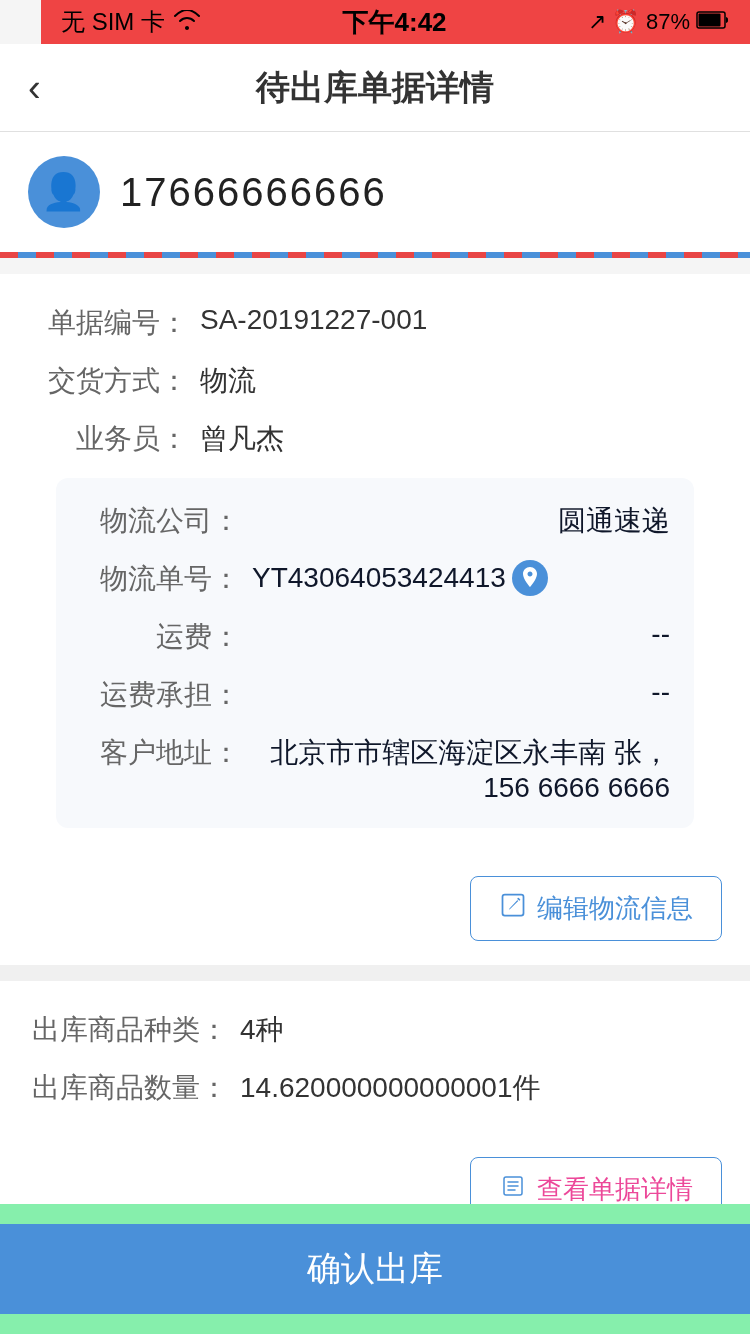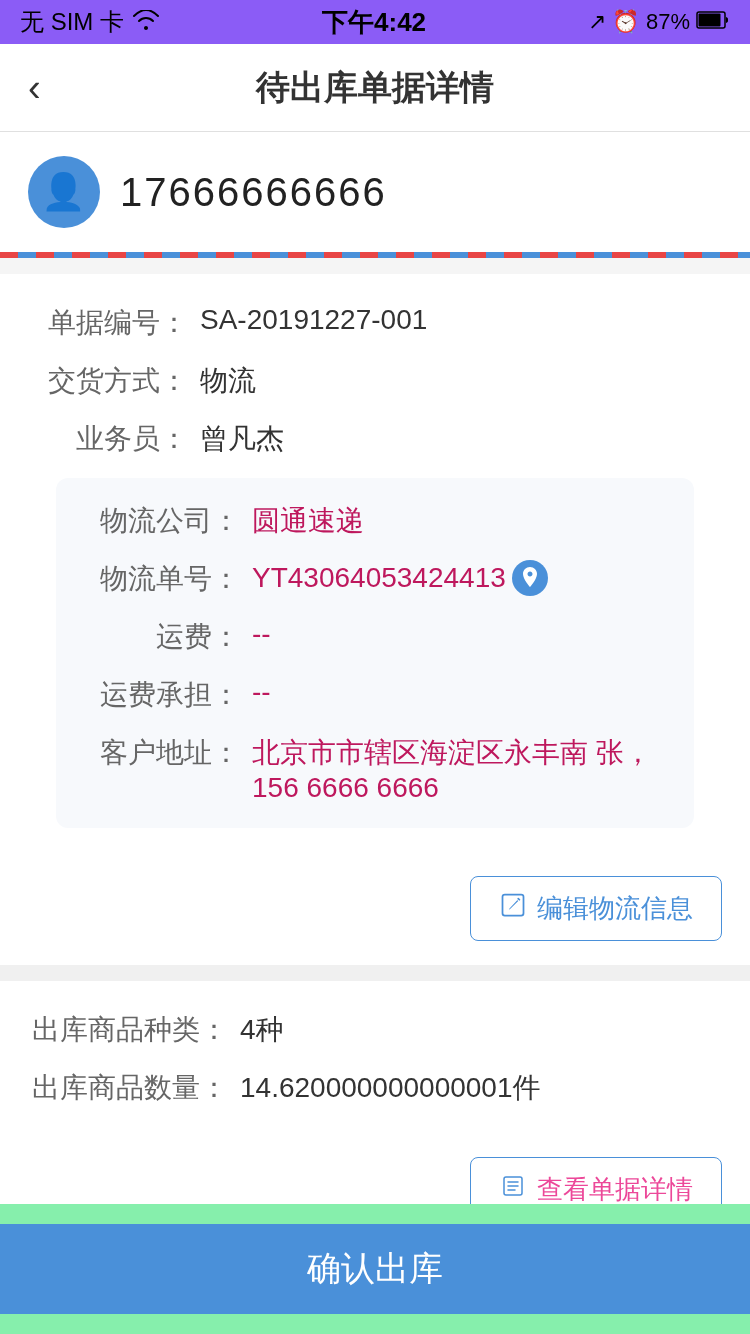--- a/index.html
+++ b/index.html
@@ -8,28 +8,29 @@
       font-family: -apple-system, "PingFang SC", "Helvetica Neue", Arial, sans-serif;
       background: #f5f5f5;
       width: 750px;
       min-height: 1334px;
       position: relative;
       font-size: 28px;
     }
 
     
     .status-bar {
-      background: #8b5cf6;
+      background: #ef4444;
       height: 44px;
       display: flex;
       align-items: center;
       justify-content: space-between;
       padding: 0 20px;
       font-size: 24px;
       color: #000;
+      margin-left: 41px;
     }
     .status-left { display: flex; align-items: center; gap: 8px; }
     .status-center { font-weight: 700; font-size: 26px; }
     .status-right { display: flex; align-items: center; gap: 6px; font-size: 22px; }
 
     
     .nav-bar {
       background: #fff;
       height: 88px;
       display: flex;
@@ -130,23 +131,24 @@
     .logistics-row:last-child {
       margin-bottom: 0;
     }
     .logistics-label {
       color: #666;
       min-width: 160px;
       text-align: right;
       flex-shrink: 0;
     }
     .logistics-value {
-      color: #be185d;
+      color: #0f172a;
       flex: 1;
       padding-left: 12px;
+      text-align: right;
     }
     .logistics-value.with-icon {
       display: flex;
       align-items: center;
       gap: 6px;
     }
     .location-icon {
       width: 36px;
       height: 36px;
       background: #4a90d9;

